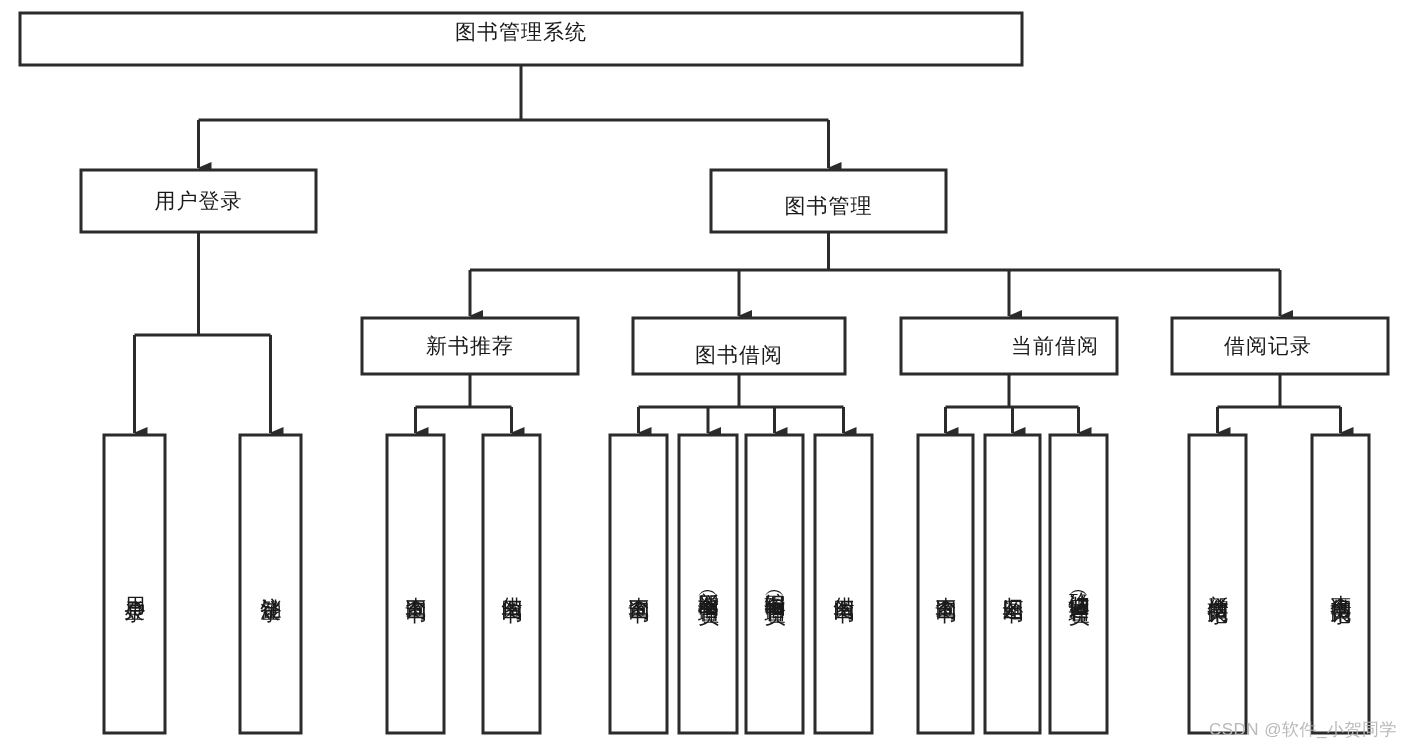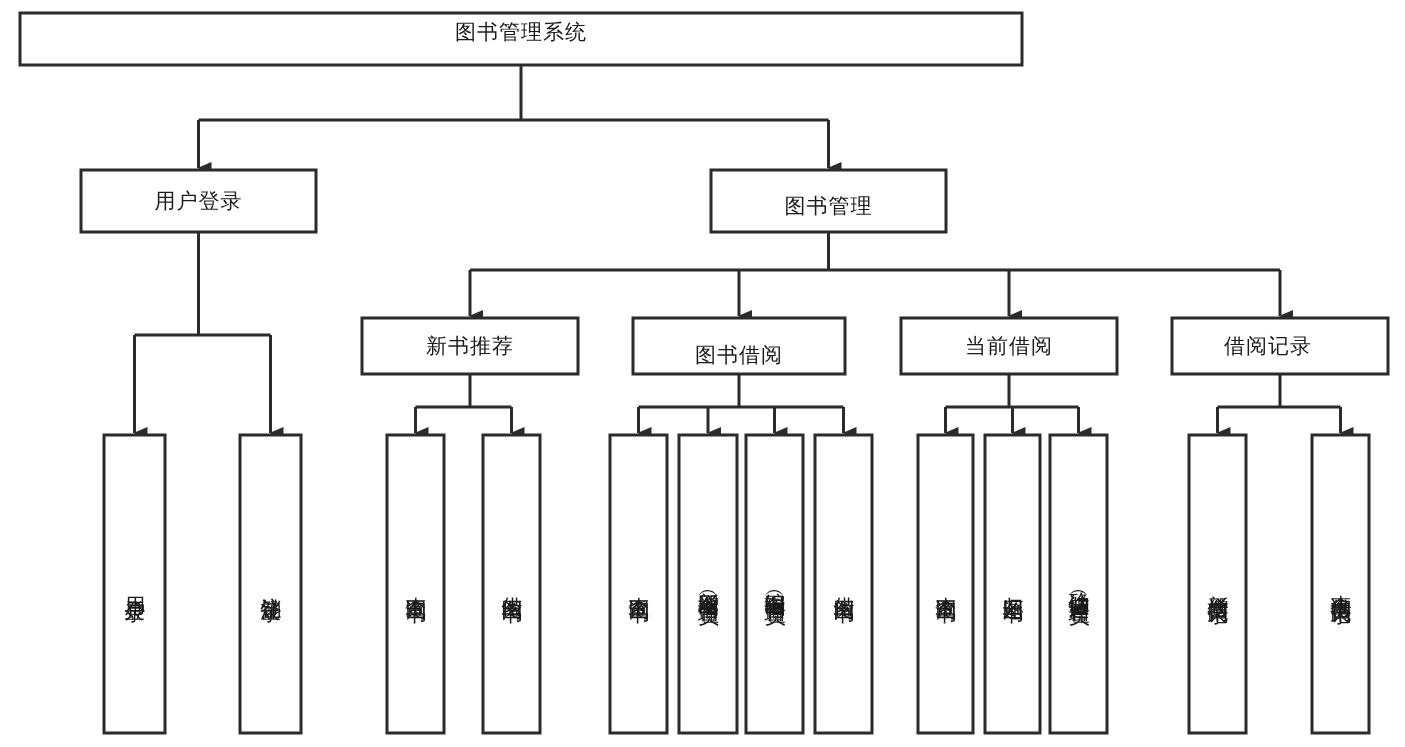--- a/index.html
+++ b/index.html
@@ -116,21 +116,21 @@
       </div>
       <div class="hlabel-wrap" style="left: 711px; top: 170px; width: 235px; height: 72px;">
         <span class="htext">图书管理</span>
       </div>
       <div class="hlabel-wrap" style="left: 362px; top: 318px; width: 216px; height: 56px;">
         <span class="htext">新书推荐</span>
       </div>
       <div class="hlabel-wrap" style="left: 633px; top: 318px; width: 212px; height: 74px;">
         <span class="htext">图书借阅</span>
       </div>
-      <div class="hlabel-wrap" style="left: 901px; top: 318px; width: 216px; height: 56px;">
+      <div class="hlabel-wrap" style="left: 901px; top: 318px; width: 216px; height: 56px; padding-left: 46px;">
         <span class="htext">当前借阅</span>
       </div>
       <div class="hlabel-wrap" style="left: 1172px; top: 318px; width: 192px; height: 56px;">
         <span class="htext">借阅记录</span>
       </div>
       <div class="vlabel-wrap" style="left: 104px; top: 435px; width: 61px; height: 298px;">
         <span class="vtext">用户登录</span>
       </div>
       <div class="vlabel-wrap" style="left: 240px; top: 435px; width: 61px; height: 298px;">
         <span class="vtext">注销登录</span>
@@ -163,13 +163,14 @@
         <span class="vtext">确认归还（管理员）</span>
       </div>
       <div class="vlabel-wrap" style="left: 1189px; top: 435px; width: 57px; height: 298px;">
         <span class="vtext">新增借阅记录</span>
       </div>
       <div class="vlabel-wrap" style="left: 1312px; top: 435px; width: 57px; height: 298px;">
         <span class="vtext">查询借阅记录</span>
       </div>
     </div>
 
+  <div class="watermark">CSDN @软件_小贺同学</div>
 </div>
 
 </body></html>

